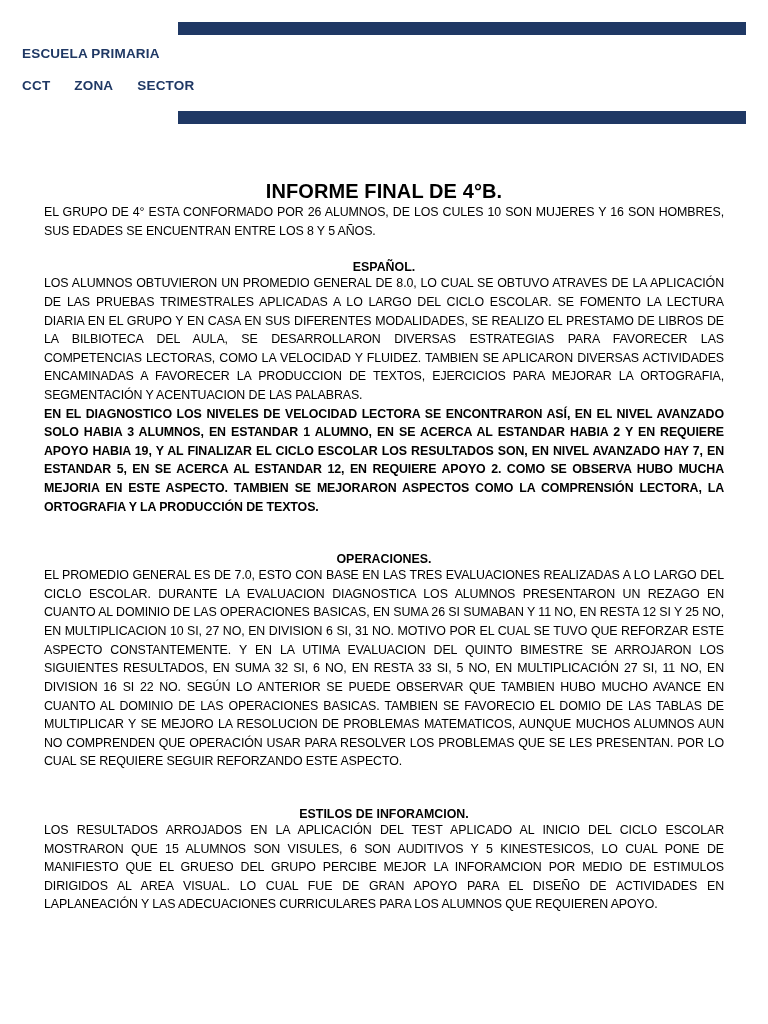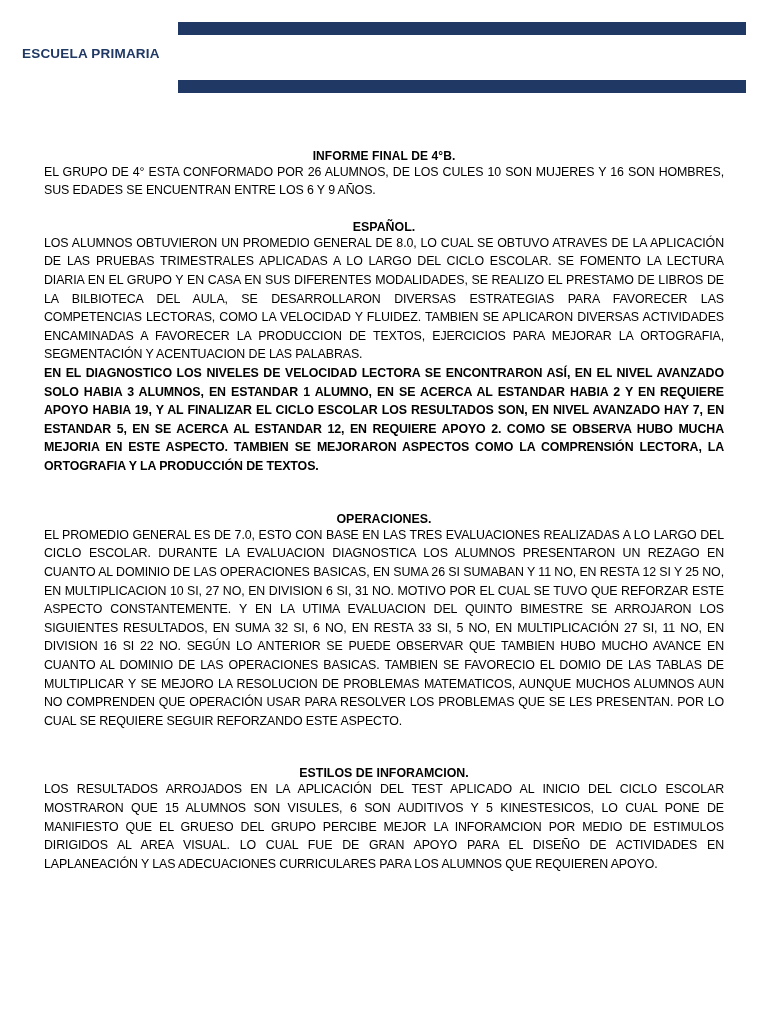--- a/index.html
+++ b/index.html
@@ -58,21 +58,21 @@
   }
 
   
   .content {
     margin: 0 44px 0 44px;
     padding-top: 0px;
   }
   .doc-title {
     text-align: center;
     font-weight: bold;
-    font-size: 12px;
+    font-size: 20px;
     margin-top: 56px;
     margin-bottom: 0;
     letter-spacing: 0.1px;
   }
   p.para {
     font-size: 12.4px;
     line-height: 1.5;
     text-align: justify;
     margin: 0;
     letter-spacing: -0.1px;
@@ -91,29 +91,36 @@
 </style>
 </head>
 <body>
 
 <div class="page">
 
   <div class="header-wrap">
     <div class="header-bar-top" style="background: rgb(31, 56, 100);"></div>
     <div class="header-center">
       <div class="header-line" style="color: rgb(31, 56, 100);">ESCUELA PRIMARIA</div>
+      <div class="header-line second" style="color: rgb(31, 56, 100);">
+        <span>CCT</span>
+        <span class="gap-sm"></span>
+        <span>ZONA</span>
+        <span class="gap-sm"></span>
+        <span>SECTOR</span>
+      </div>
     </div>
     <div class="header-bar-bottom" style="background: rgb(31, 56, 100);"></div>
   </div>
 
   <div class="content">
 
     <div class="doc-title">INFORME FINAL DE 4°B.</div>
 
-    <p class="para p-intro">EL GRUPO DE 4° ESTA CONFORMADO POR 26 ALUMNOS, DE LOS CULES 10 SON MUJERES Y 16 SON HOMBRES, SUS EDADES SE ENCUENTRAN ENTRE LOS 6 Y 9 AÑOS.</p>
+    <p class="para p-intro">EL GRUPO DE 4° ESTA CONFORMADO POR 26 ALUMNOS, DE LOS CULES 10 SON MUJERES Y 16 SON HOMBRES, SUS EDADES SE ENCUENTRAN ENTRE LOS 8 Y 5 AÑOS.</p>
 
     <div class="section-title">ESPAÑOL.</div>
     <p class="para p-after-title">LOS ALUMNOS OBTUVIERON UN PROMEDIO GENERAL DE 8.0, LO CUAL SE OBTUVO ATRAVES DE LA APLICACIÓN DE LAS PRUEBAS TRIMESTRALES APLICADAS A LO LARGO DEL CICLO ESCOLAR.  SE FOMENTO LA LECTURA DIARIA EN EL GRUPO Y EN CASA EN SUS DIFERENTES MODALIDADES, SE REALIZO EL PRESTAMO DE LIBROS DE LA BILBIOTECA DEL AULA, SE DESARROLLARON DIVERSAS ESTRATEGIAS PARA FAVORECER LAS COMPETENCIAS LECTORAS, COMO LA VELOCIDAD Y FLUIDEZ.  TAMBIEN SE APLICARON DIVERSAS ACTIVIDADES ENCAMINADAS A FAVORECER LA PRODUCCION DE TEXTOS, EJERCICIOS PARA MEJORAR LA ORTOGRAFIA, SEGMENTACIÓN Y ACENTUACION DE LAS PALABRAS.</p>
     <p class="para p-spaced">EN EL DIAGNOSTICO LOS NIVELES DE VELOCIDAD LECTORA SE ENCONTRARON ASÍ, EN EL NIVEL AVANZADO SOLO HABIA 3 ALUMNOS, EN ESTANDAR 1 ALUMNO, EN SE ACERCA AL ESTANDAR HABIA 2 Y EN REQUIERE APOYO HABIA 19, Y AL FINALIZAR EL CICLO ESCOLAR LOS RESULTADOS SON, EN NIVEL AVANZADO HAY 7, EN ESTANDAR 5, EN SE ACERCA AL ESTANDAR 12, EN REQUIERE APOYO 2. COMO SE OBSERVA HUBO MUCHA MEJORIA EN ESTE ASPECTO.  TAMBIEN SE MEJORARON ASPECTOS COMO LA COMPRENSIÓN LECTORA, LA ORTOGRAFIA Y LA PRODUCCIÓN DE TEXTOS.</p>
 
     <div class="section-title spaced-big">OPERACIONES.</div>
     <p class="para p-after-title">EL PROMEDIO GENERAL ES DE 7.0, ESTO CON BASE EN LAS TRES EVALUACIONES REALIZADAS A LO LARGO DEL CICLO ESCOLAR.  DURANTE LA EVALUACION DIAGNOSTICA LOS ALUMNOS PRESENTARON UN REZAGO EN CUANTO AL DOMINIO DE LAS OPERACIONES BASICAS, EN SUMA 26 SI SUMABAN Y 11 NO, EN RESTA 12 SI Y 25 NO, EN MULTIPLICACION 10 SI, 27 NO, EN DIVISION 6 SI, 31 NO.   MOTIVO POR EL CUAL SE TUVO QUE REFORZAR ESTE ASPECTO CONSTANTEMENTE.  Y EN LA UTIMA EVALUACION DEL QUINTO BIMESTRE SE ARROJARON LOS SIGUIENTES RESULTADOS, EN SUMA 32 SI, 6 NO, EN RESTA 33 SI, 5  NO, EN MULTIPLICACIÓN 27 SI, 11 NO, EN DIVISION 16 SI 22 NO. SEGÚN LO ANTERIOR SE PUEDE OBSERVAR QUE TAMBIEN HUBO MUCHO AVANCE EN CUANTO AL DOMINIO DE LAS OPERACIONES BASICAS.  TAMBIEN SE FAVORECIO EL DOMIO DE LAS TABLAS DE MULTIPLICAR Y  SE MEJORO LA RESOLUCION DE PROBLEMAS MATEMATICOS, AUNQUE MUCHOS ALUMNOS AUN NO COMPRENDEN QUE OPERACIÓN USAR PARA RESOLVER LOS PROBLEMAS QUE SE LES PRESENTAN. POR LO CUAL SE REQUIERE SEGUIR REFORZANDO ESTE ASPECTO.</p>
 
     <div class="section-title spaced-big">ESTILOS DE INFORAMCION.</div>
     <p class="para p-after-title">LOS RESULTADOS ARROJADOS EN LA APLICACIÓN DEL TEST APLICADO AL INICIO DEL CICLO ESCOLAR MOSTRARON QUE 15 ALUMNOS SON VISULES, 6 SON AUDITIVOS Y 5 KINESTESICOS, LO CUAL PONE DE MANIFIESTO QUE EL GRUESO DEL GRUPO PERCIBE MEJOR LA INFORAMCION POR MEDIO DE ESTIMULOS DIRIGIDOS AL AREA VISUAL.  LO CUAL FUE DE GRAN APOYO PARA EL DISEÑO DE ACTIVIDADES EN LAPLANEACIÓN Y LAS ADECUACIONES CURRICULARES PARA LOS ALUMNOS QUE REQUIEREN APOYO.</p>

